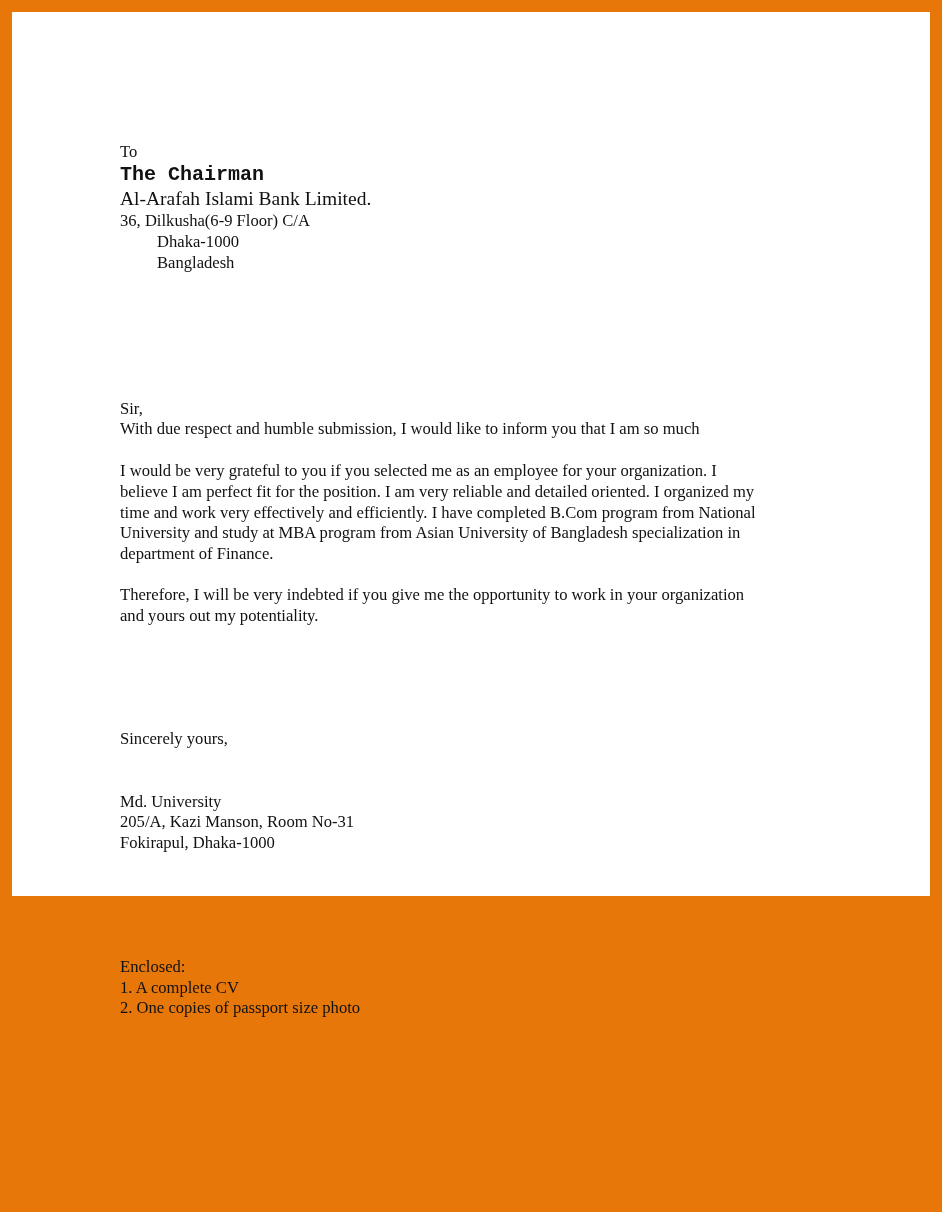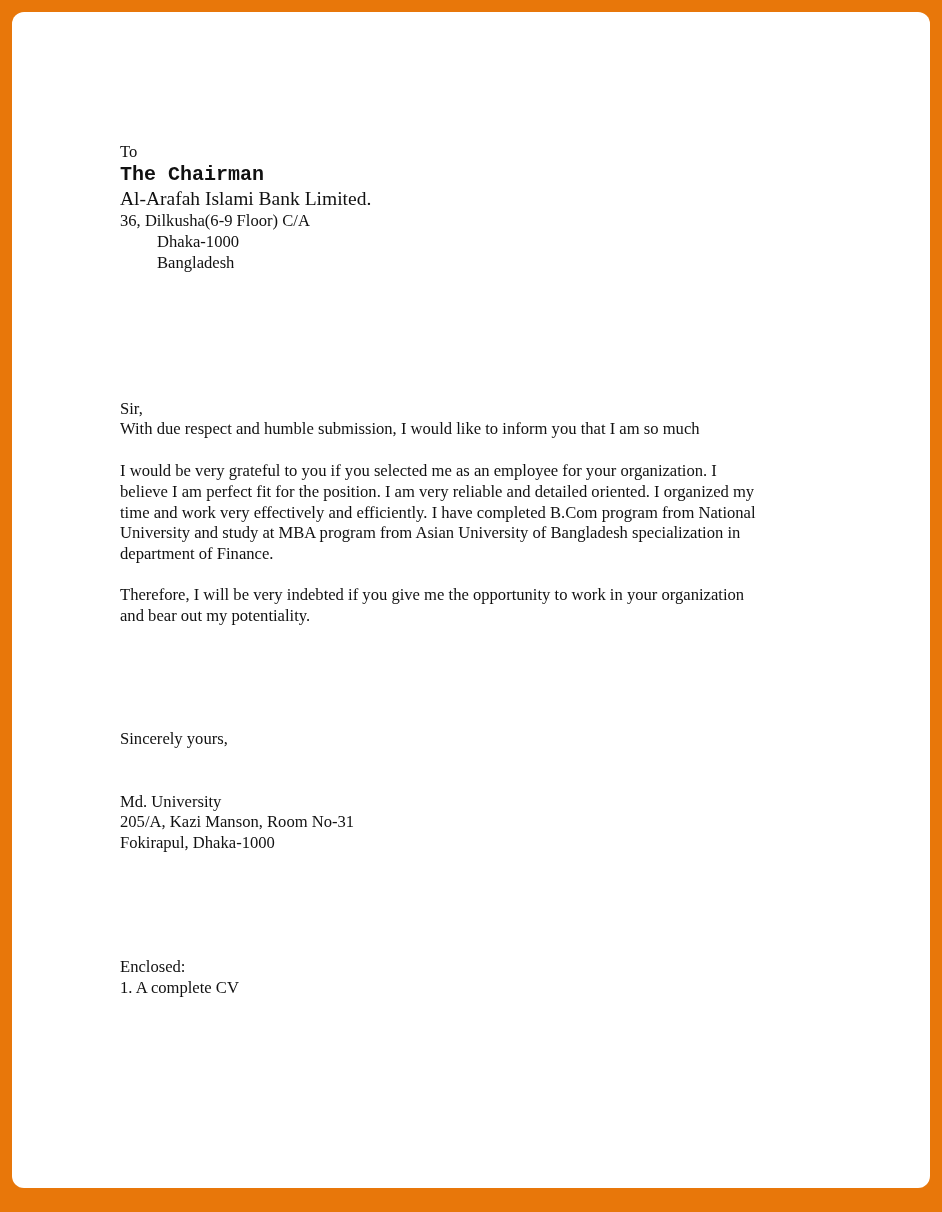--- a/index.html
+++ b/index.html
@@ -7,23 +7,22 @@
       width: 942px; height: 1212px;
       background: #E8770A;
       position: relative;
       overflow: hidden;
       font-family: "Liberation Serif", "DejaVu Serif", serif;
       color: #111;
     }
     .page {
       position: absolute;
       left: 12px; top: 12px;
-      width: 918px; height: 1176px;
+      width: 918px; height: 884px;
       background: #ffffff;
-      border-radius: 12px;
     }
     .line {
       position: absolute;
       left: 108px;
       font-size: 16.6px;
       line-height: 21px;
       white-space: nowrap;
     }
     .title { font-size: 20px; font-weight: bold; line-height: 24px; font-family: Liberation Mono, monospace; }
     .bank { font-size: 19.5px; line-height: 24px; }
@@ -45,23 +44,24 @@
   <div class="line" style="top:386px">Sir,</div>
 
   <div class="line" style="top:406px">With due respect and humble submission, I would like to inform you that I am so much</div>
   <div class="line" style="top:448px">I would be very grateful to you if you selected me as an employee for your organization. I</div>
   <div class="line" style="top:469px">believe I am perfect fit for the position. I am very reliable and detailed oriented. I organized my</div>
   <div class="line" style="top:510px">University and study at MBA program from Asian University of Bangladesh specialization in</div>
   <div class="line" style="top:490px">time and work very effectively and efficiently. I have completed B.Com program from National</div>
   <div class="line" style="top:531px">department of Finance.</div>
 
   <div class="line" style="top:572px">Therefore, I will be very indebted if you give me the opportunity to work in your organization</div>
-  <div class="line" style="top:593px">and bear out my potentiality.</div>
+  <div class="line" style="top:593px">and yours out my potentiality.</div>
 
   <div class="line" style="top:716px">Sincerely yours,</div>
 
   <div class="line" style="top:779px">Md. University</div>
   <div class="line" style="top:799px">205/A, Kazi Manson, Room No-31</div>
   <div class="line" style="top:820px">Fokirapul, Dhaka-1000</div>
 
   <div class="line" style="top:944px">Enclosed:</div>
   <div class="line" style="top:965px">1. A complete CV</div>
+  <div class="line" style="top:985px">2. One copies of passport size photo</div>
 </div>
 
 </body></html>

